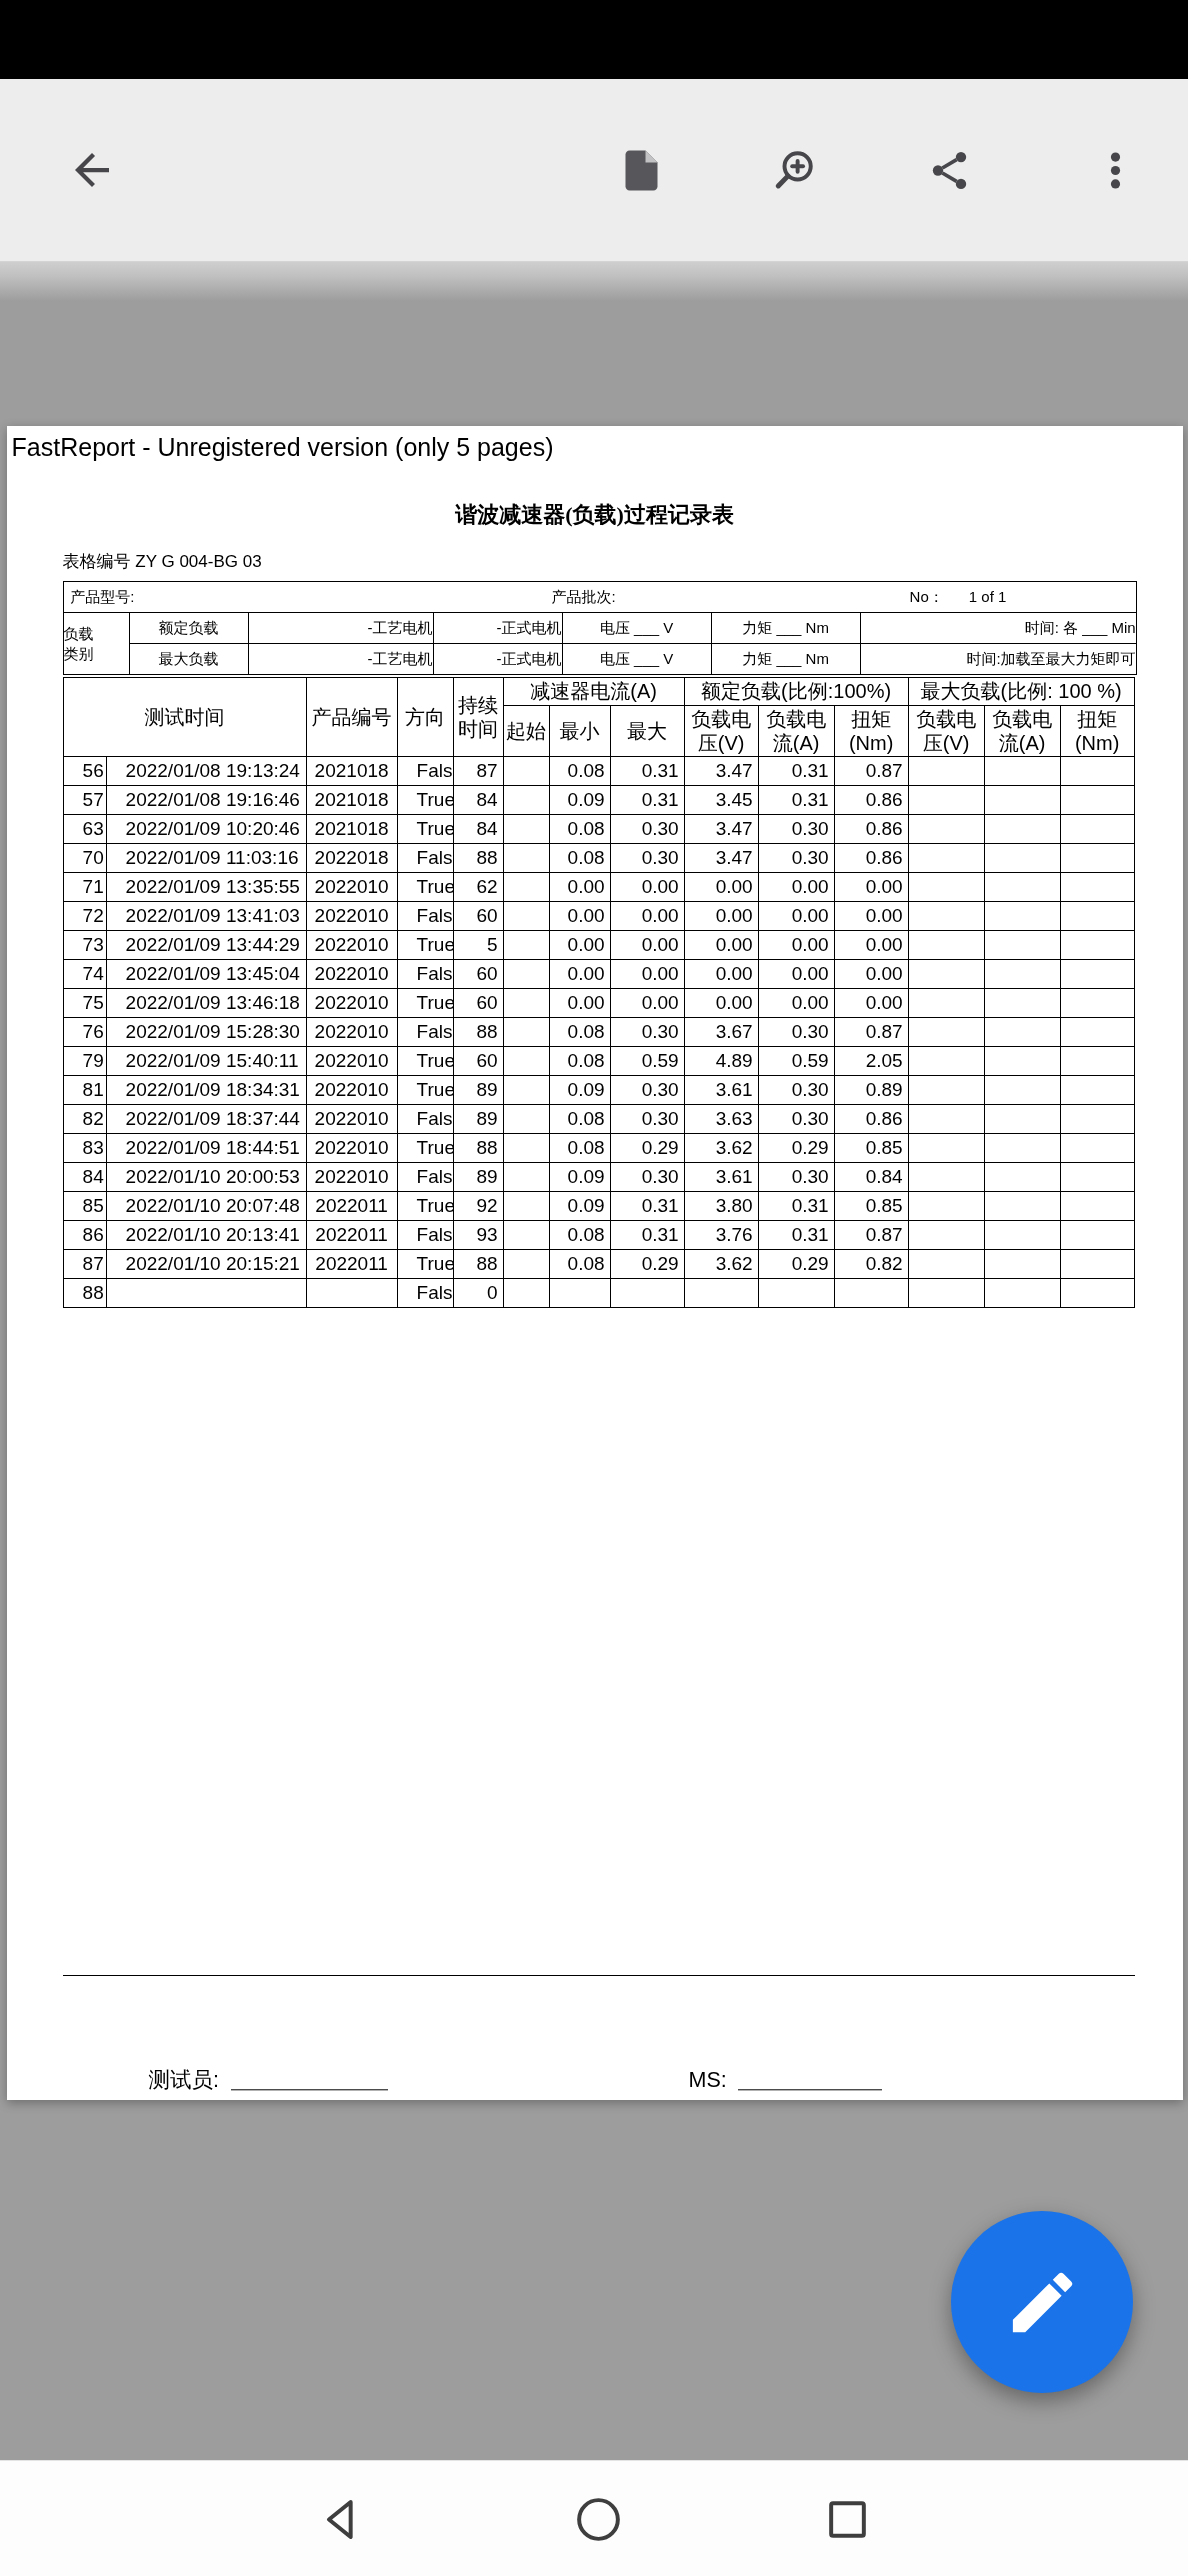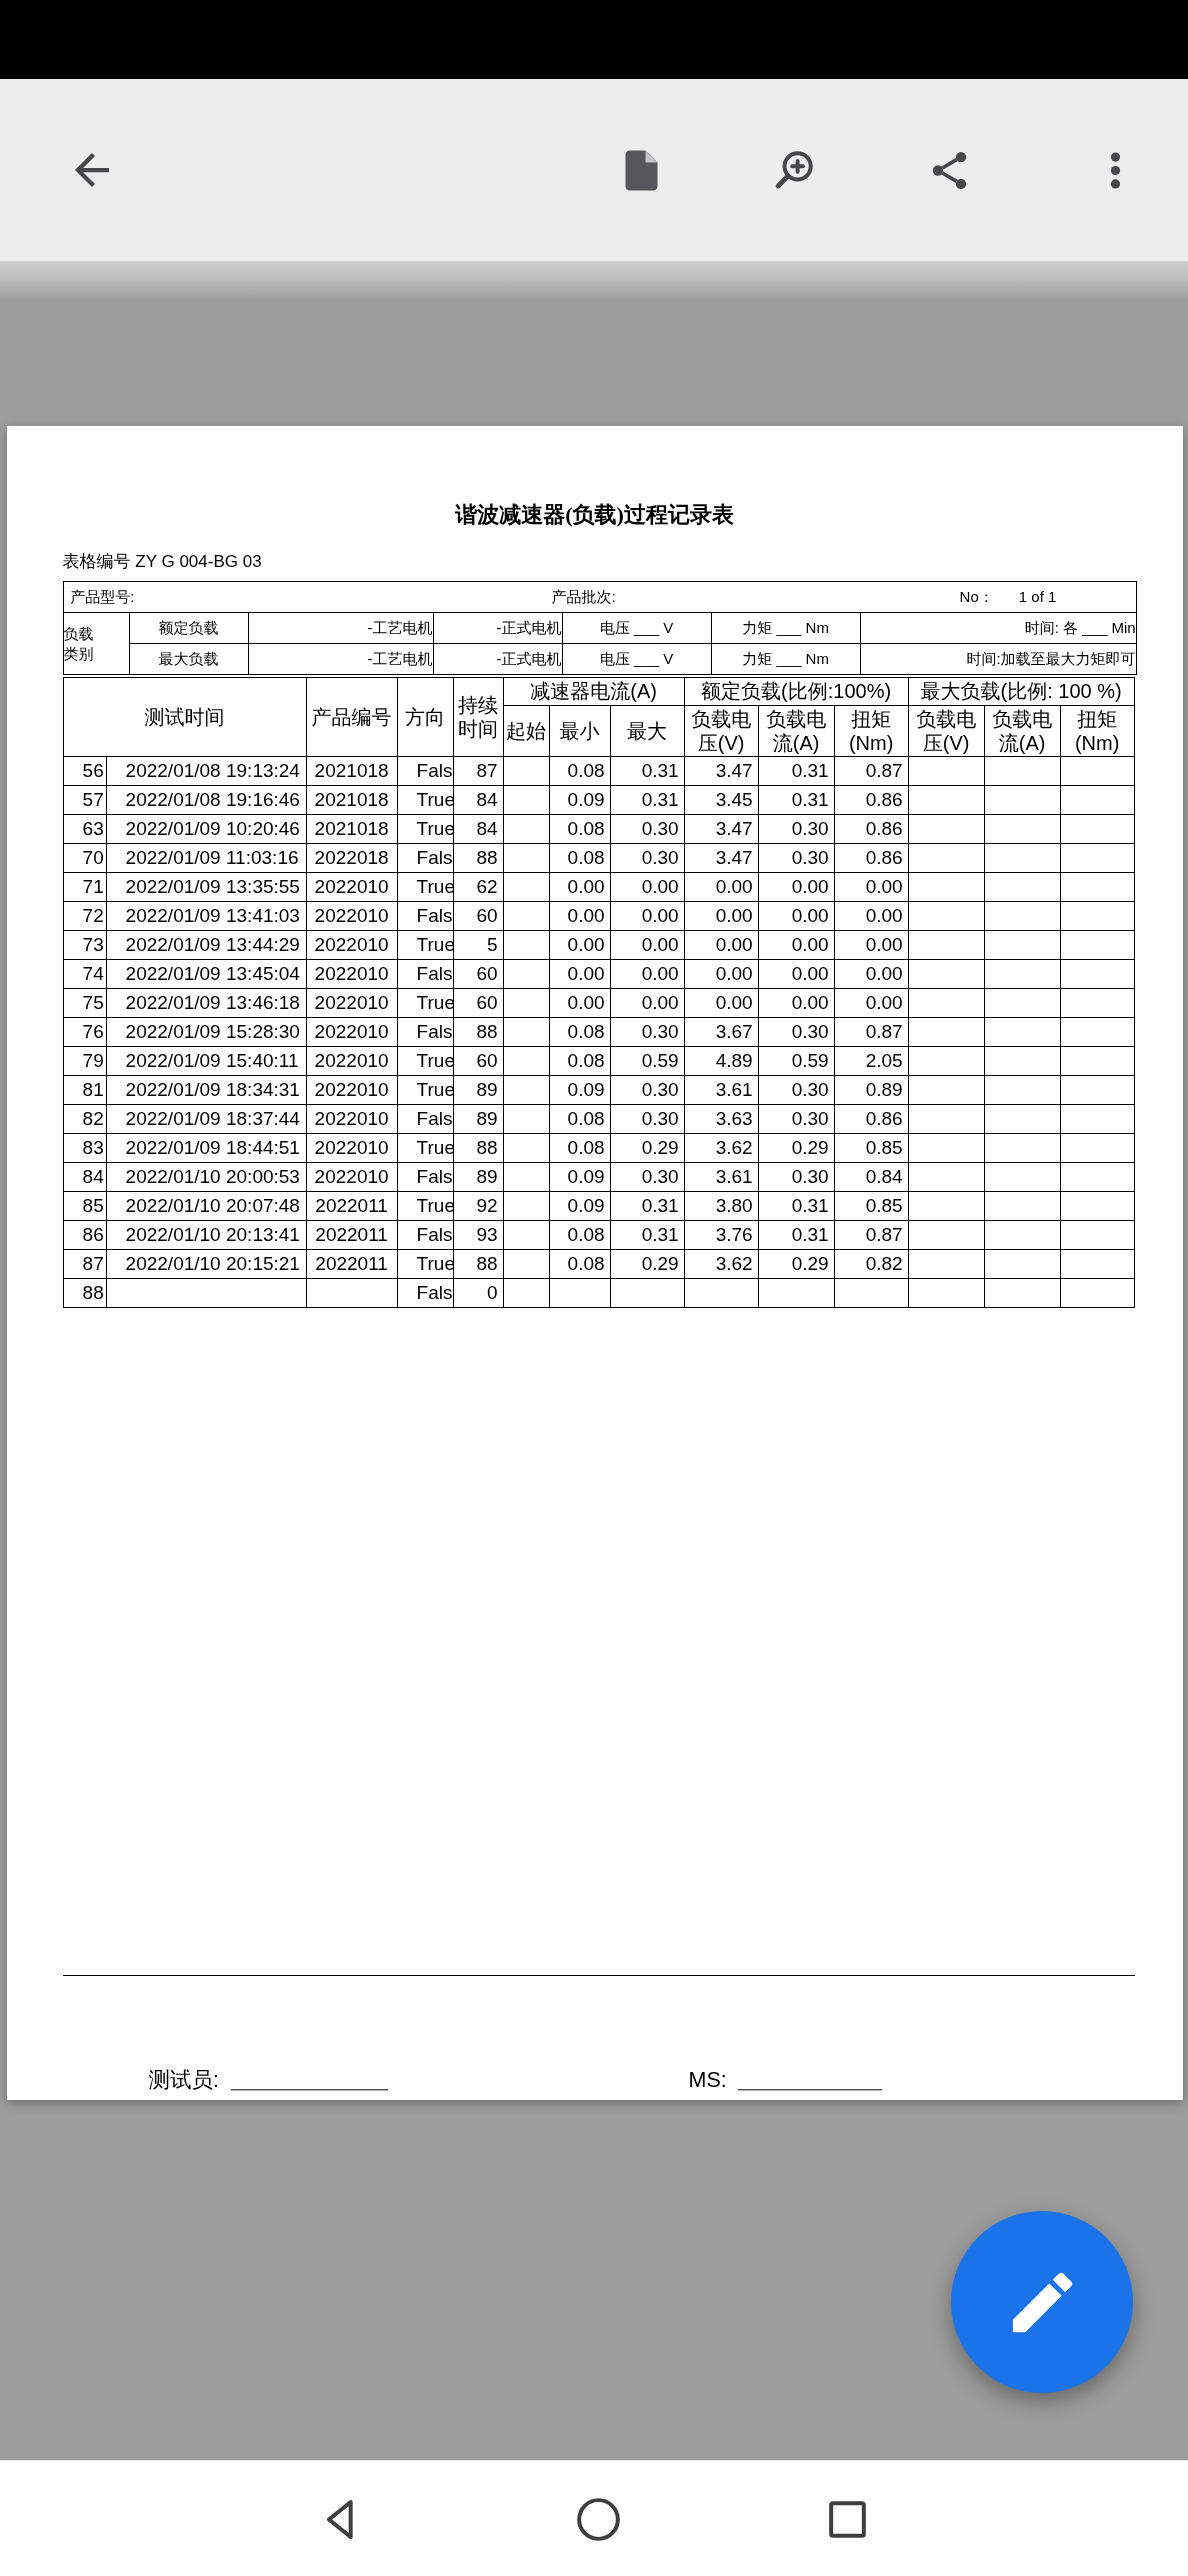--- a/index.html
+++ b/index.html
@@ -29,21 +29,21 @@
 
   table{border-collapse:collapse;table-layout:fixed}
   td,th{border:1.7px solid #000;white-space:nowrap;overflow:hidden;font-weight:normal;padding:0}
 
   
   .info-table{position:absolute;left:56px;top:155px;width:1072px;font-size:15px}
   .info-table tr{height:31px}
   .meta-cell{position:relative}
   .meta-model{position:absolute;left:6.6px;top:50%;transform:translateY(-50%)}
   .meta-batch{position:absolute;left:48.5%;top:50%;transform:translate(-50%,-50%)}
-  .meta-no{position:absolute;left:896px;top:50%;transform:translateY(-50%);display:flex;gap:25px}
+  .meta-no{position:absolute;left:846px;top:50%;transform:translateY(-50%);display:flex;gap:25px}
   .c-cat{vertical-align:middle}
   .c-cat span{display:block;line-height:1.3}
   .t-c{text-align:center}
   .t-l{text-align:right;padding-left:6.6px}
 
   
   .main-table{position:absolute;left:56px;top:251px;width:1072px}
   .main-table thead{font-size:20px}
   .main-table thead tr.h1{height:28px}
   .main-table thead tr.h2{height:51px}
@@ -119,20 +119,21 @@
       <circle cx="12" cy="5" r="2.4"></circle>
         <circle cx="12" cy="12" r="2.4"></circle>
         <circle cx="12" cy="19" r="2.4"></circle>
     </svg>
   </div>
 </div>
 
 <div class="viewer">
   <div class="page">
 
+    <div class="watermark">FastReport - Unregistered version (only 5 pages)</div>
     <div class="doc-title">谐波减速器(负载)过程记录表</div>
     <div class="form-no">表格编号 ZY G 004-BG 03</div>
 
     <table class="info-table">
       <colgroup>
         <col style="width:66px">
           <col style="width:119px">
           <col style="width:185px">
         <col style="width:129px">
           <col style="width:149px">

